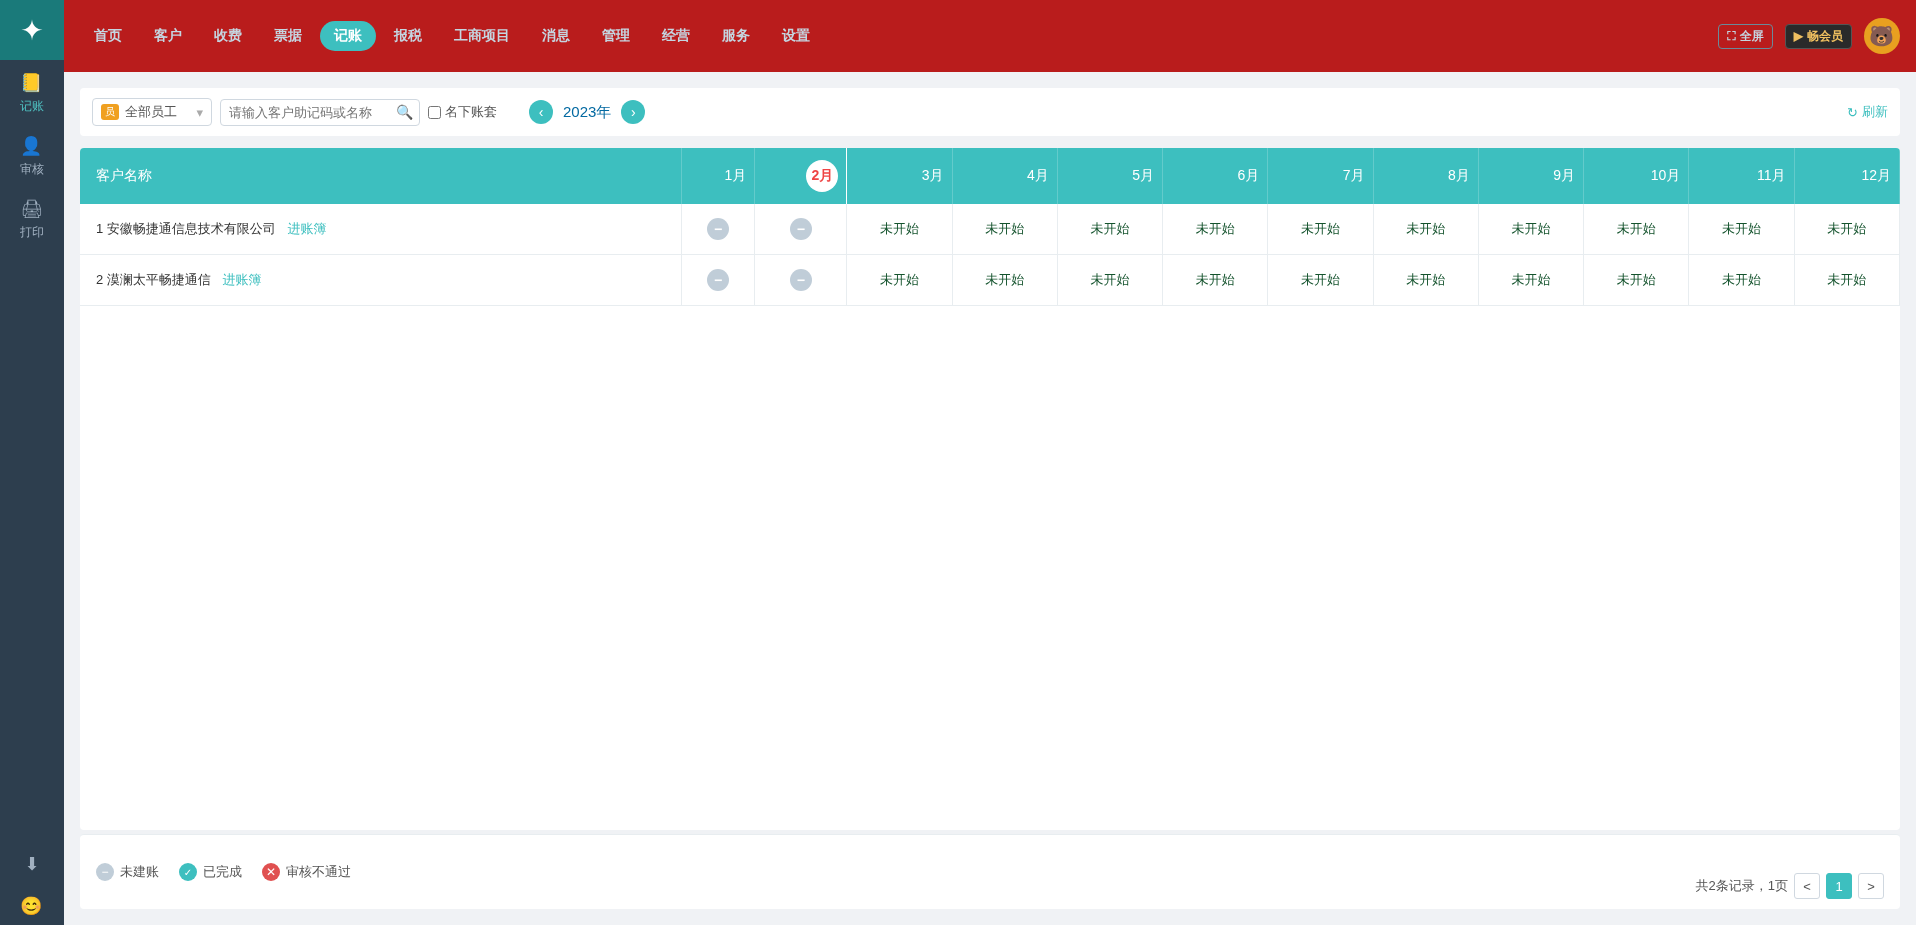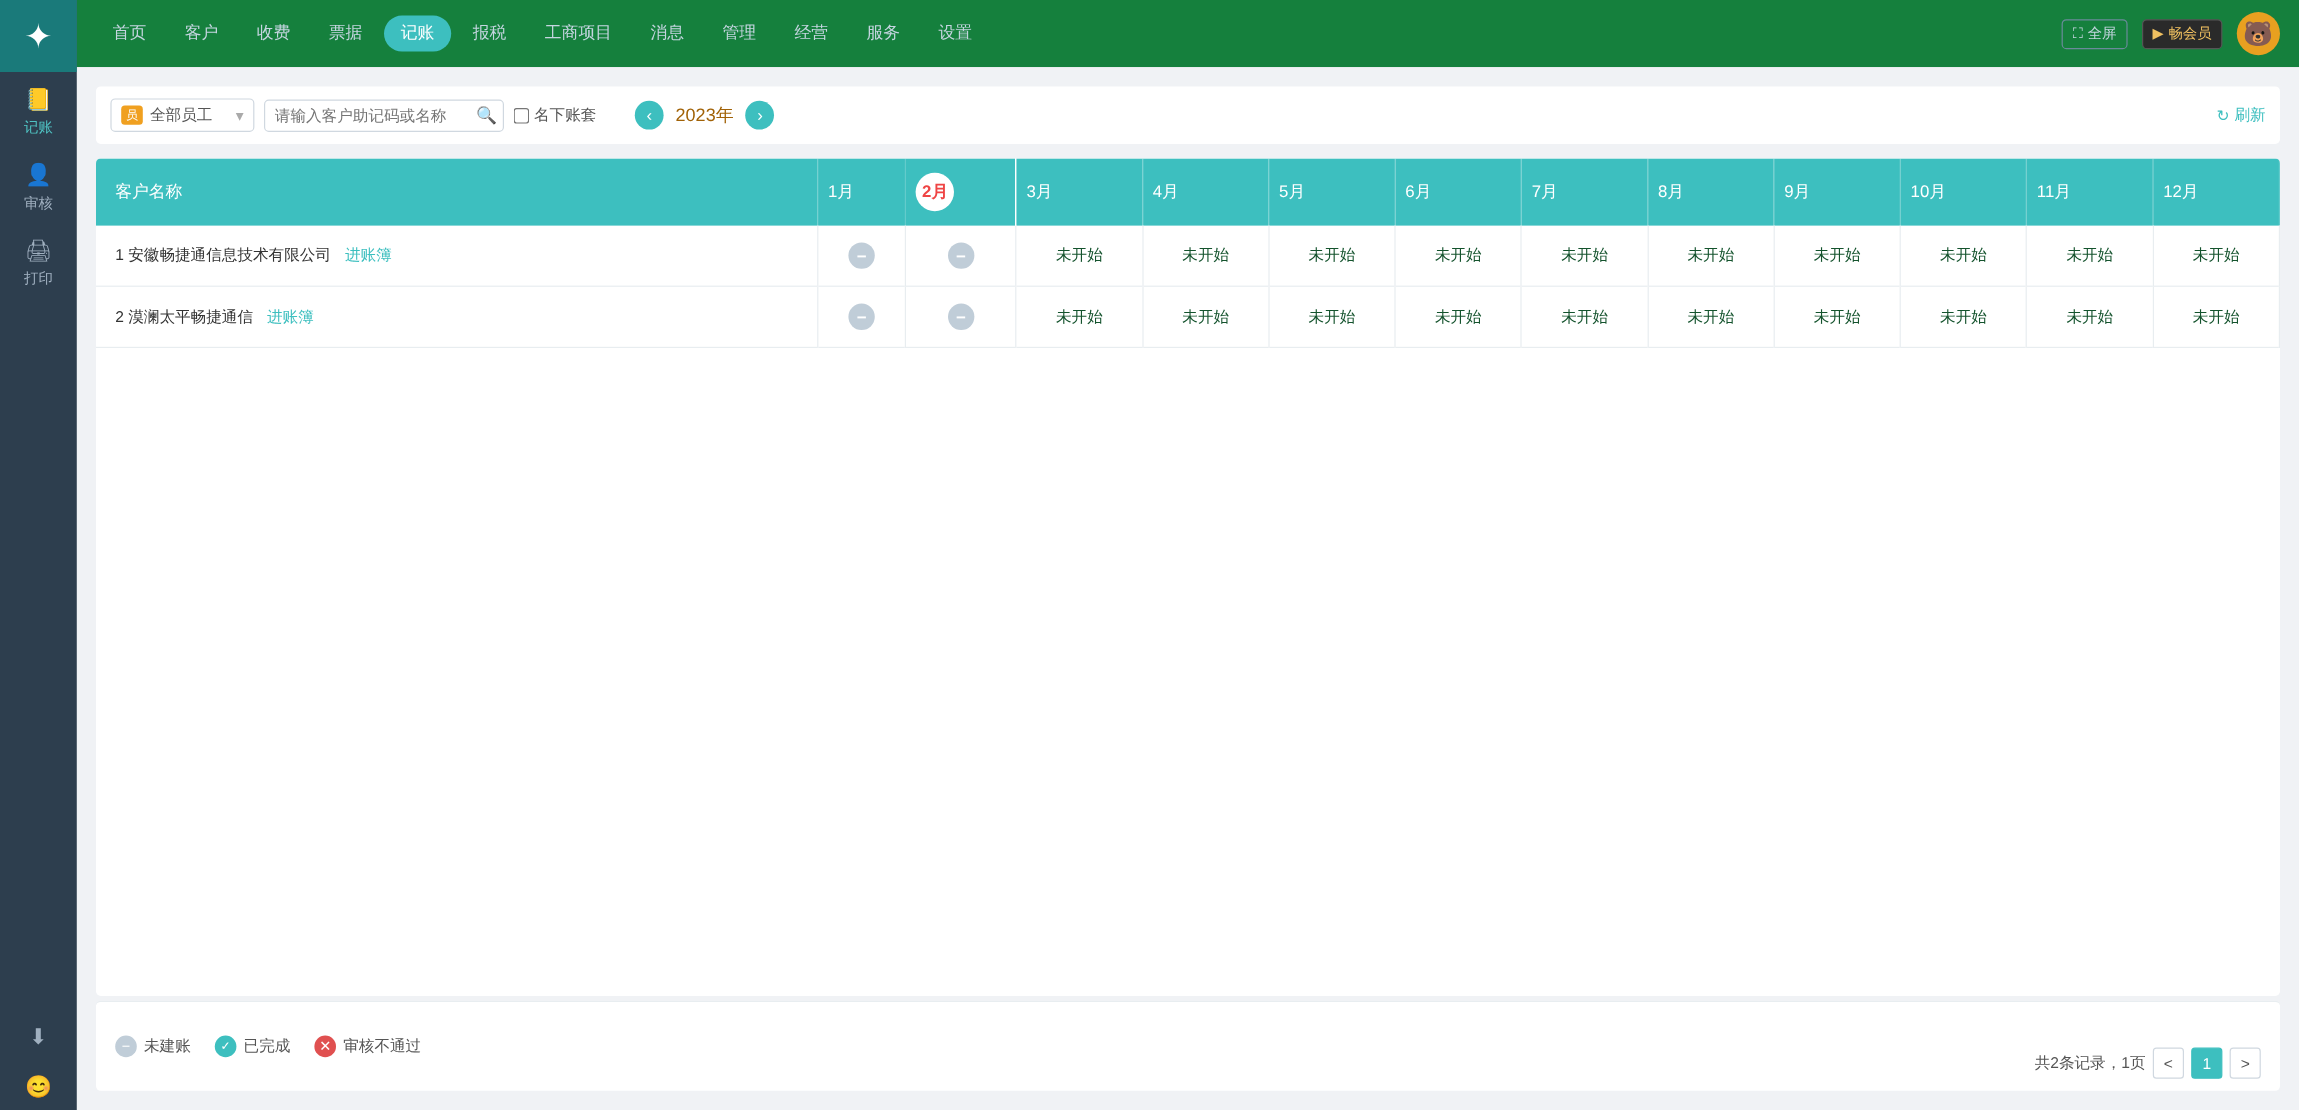--- a/index.html
+++ b/index.html
@@ -46,27 +46,28 @@
     }
 
     
     .main-container {
       flex: 1;
       display: flex;
       flex-direction: column;
       overflow: hidden;
     }
     .topnav {
-      background: #15803d;
-      height: 56px;
+      background: #b91c1c;
+      height: 72px;
       display: flex;
       align-items: center;
       padding: 0 16px;
       gap: 4px;
       flex-shrink: 0;
+      font-weight: bold;
     }
     .topnav-item {
       color: #c5d5e0;
       padding: 6px 14px;
       border-radius: 4px;
       cursor: pointer;
       font-size: 14px;
       white-space: nowrap;
     }
     .topnav-item.active { background: #3dbfbf; color: #fff; border-radius: 20px; }
@@ -194,21 +195,21 @@
       border-radius: 50%;
       background: #3dbfbf;
       color: white;
       display: flex;
       align-items: center;
       justify-content: center;
       cursor: pointer;
       font-size: 14px;
       border: none;
     }
-    .year-text { font-size: 15px; color: #a16207; font-weight: 500; }
+    .year-text { font-size: 15px; color: #0369a1; font-weight: 500; }
     .refresh-btn {
       margin-left: auto;
       display: flex;
       align-items: center;
       gap: 4px;
       color: #3dbfbf;
       cursor: pointer;
       font-size: 13px;
     }
 
@@ -223,21 +224,21 @@
       width: 100%;
       border-collapse: collapse;
       min-width: 1400px;
     }
     thead tr {
       background: #3dbfbf;
       color: white;
     }
     thead th {
       padding: 12px 8px;
-      text-align: left;
+      text-align: right;
       font-weight: 500;
       font-size: 14px;
       border-right: 1px solid rgba(255,255,255,0.2);
     }
     thead th:first-child {
       text-align: left;
       padding-left: 16px;
       min-width: 320px;
     }
     thead th.active-month {

